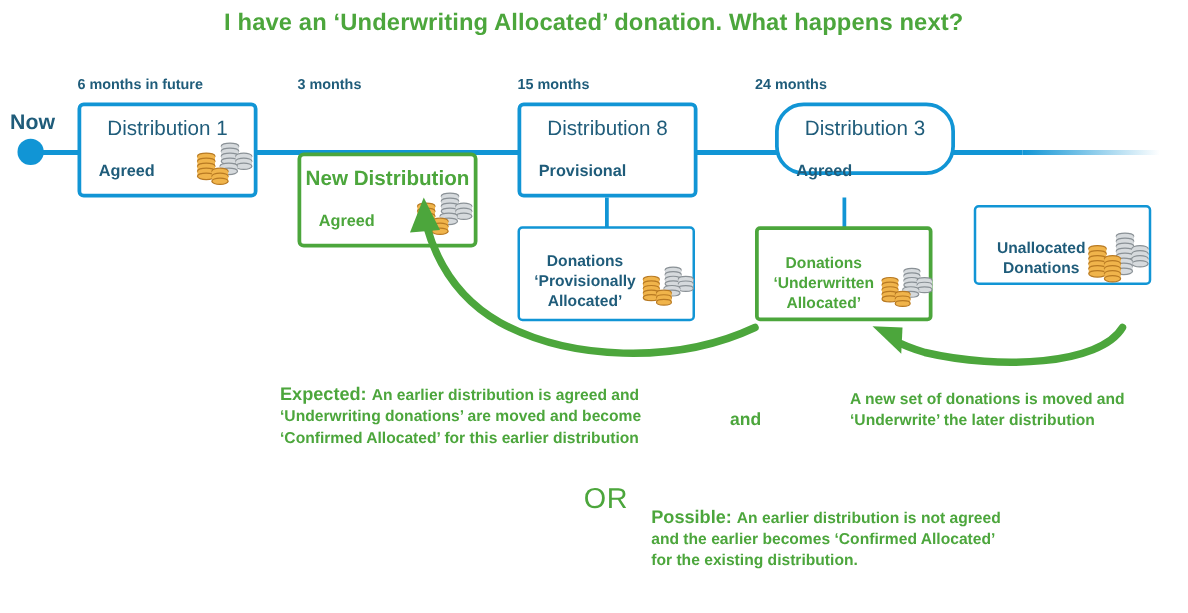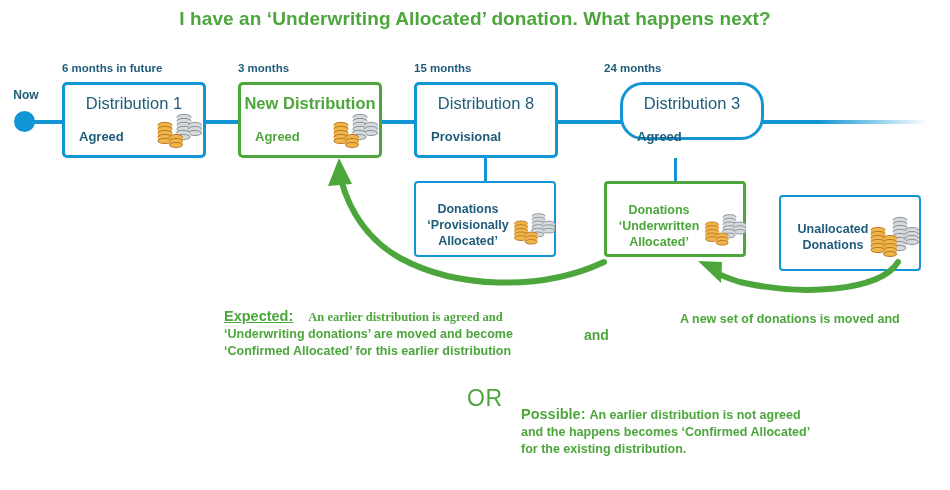--- a/index.html
+++ b/index.html
@@ -26,29 +26,29 @@
   #tl-fade{
     left:818px;top:120px;width:110px;height:4px;
     background:linear-gradient(to right,#1195D5,rgba(17,149,213,0));
   }
   #now-dot{
     left:14px;top:111px;width:21px;height:21px;border-radius:50%;
     background:#1195D5;
   }
   #now-label{
     left:4px;top:88px;width:44px;text-align:center;
-    color:#1F5C7A;font-size:12px;font-weight:bold;
+    color:#1F5C7A;font-size:17px;font-weight:bold;
   }
 
   
   .mbox{
     box-sizing:border-box;background:#ffffff;border:3px solid #1195D5;
     border-radius:5px;
   }
-  .mbox.green{border-color:#4CA63C;}
+  .mbox.green{border-color:#4CA63C;margin-top:40px;}
   .mbox .mtitle{
     position:absolute;left:0;right:0;top:9px;text-align:center;
     color:#1F5C7A;font-size:16.5px;font-weight:normal;
   }
   .mbox.green .mtitle{color:#4CA63C;font-weight:bold;}
   .mbox .mstatus{
     position:absolute;left:14px;top:44px;
     color:#1F5C7A;font-size:13px;font-weight:bold;
   }
   .mbox.green .mstatus{color:#4CA63C;}
@@ -282,21 +282,21 @@
           <ellipse cx="23" cy="28" rx="6.5" ry="2.5"></ellipse>
           <rect x="16.5" y="28" width="13" height="4" fill="#F0B44B" stroke="none"></rect>
           <ellipse cx="23" cy="32" rx="6.5" ry="2.5"></ellipse>
           <rect x="16.5" y="32" width="13" height="4" fill="#F0B44B" stroke="none"></rect>
           <ellipse cx="23" cy="36" rx="6.5" ry="2.5"></ellipse>
         </g>
       </svg>
     </div>
   </div>
 
-  <div class="abs dbox" style="left:779px;top:195px;width:142px;height:76px;">
+  <div class="abs dbox" style="left:779px;top:164px;width:142px;height:64px;">
     <div class="dtext" style="top:24px;">
       <div>Unallocated</div>
       <div>Donations</div>
     </div>
     <div class="coins" style="left:86px;top:17px;">
       <svg width="54" height="50" viewBox="0 0 54 50">
         <g stroke="#8A9196" stroke-width="1" fill="#D6DADD">
           <ellipse cx="33" cy="6" rx="7" ry="2.6"></ellipse>
           <rect x="26" y="6" width="14" height="4" fill="#D6DADD" stroke="none"></rect>
           <ellipse cx="33" cy="10" rx="7" ry="2.6"></ellipse>
@@ -352,32 +352,33 @@
       <polygon points="339,158 328,186 352,184" fill="#4CA63C"></polygon>
     </g>
 
     <g>
       <path d="M 898,262 C 880,292 800,296 740,282 C 730,279 722,276 715,272" fill="none" stroke="#4CA63C" stroke-width="6" stroke-linecap="round"></path>
       <polygon points="698,261 721,283 722,262" fill="#4CA63C"></polygon>
     </g>
   </svg>
 
   <div class="abs cap" style="left:224px;top:308px;width:330px;">
-    <span style="font-size:14.5px;font-weight:bold;text-decoration:underline;">Expected:</span><span style="margin-left:15px;font-family:Liberation Serif, serif;">An earlier distribution is agreed and</span>
+    <span style="font-size:14.5px;font-weight:bold;">Expected:</span><span style="margin-left:4px;">An earlier distribution is agreed and</span>
     <div>‘Underwriting donations’ are moved and become</div>
     <div>‘Confirmed Allocated’ for this earlier distribution</div>
   </div>
 
   <div class="abs" id="and-word" style="left:584px;top:327px;">and</div>
 
   <div class="abs cap" style="left:680px;top:311px;width:260px;text-align:left;">
     <div>A new set of donations is moved and</div>
+    <div>‘Underwrite’ the later distribution</div>
   </div>
 
   <div class="abs" id="or-word" style="left:467px;top:385px;">OR</div>
 
   <div class="abs cap" style="left:521px;top:406px;width:350px;">
     <span style="font-size:14.5px;font-weight:bold;">Possible:</span><span style="margin-left:4px;">An earlier distribution is not agreed</span>
-    <div>and the happens becomes ‘Confirmed Allocated’</div>
+    <div>and the earlier becomes ‘Confirmed Allocated’</div>
     <div>for the existing distribution.</div>
   </div>
 
 </div>
 
 </body></html>

